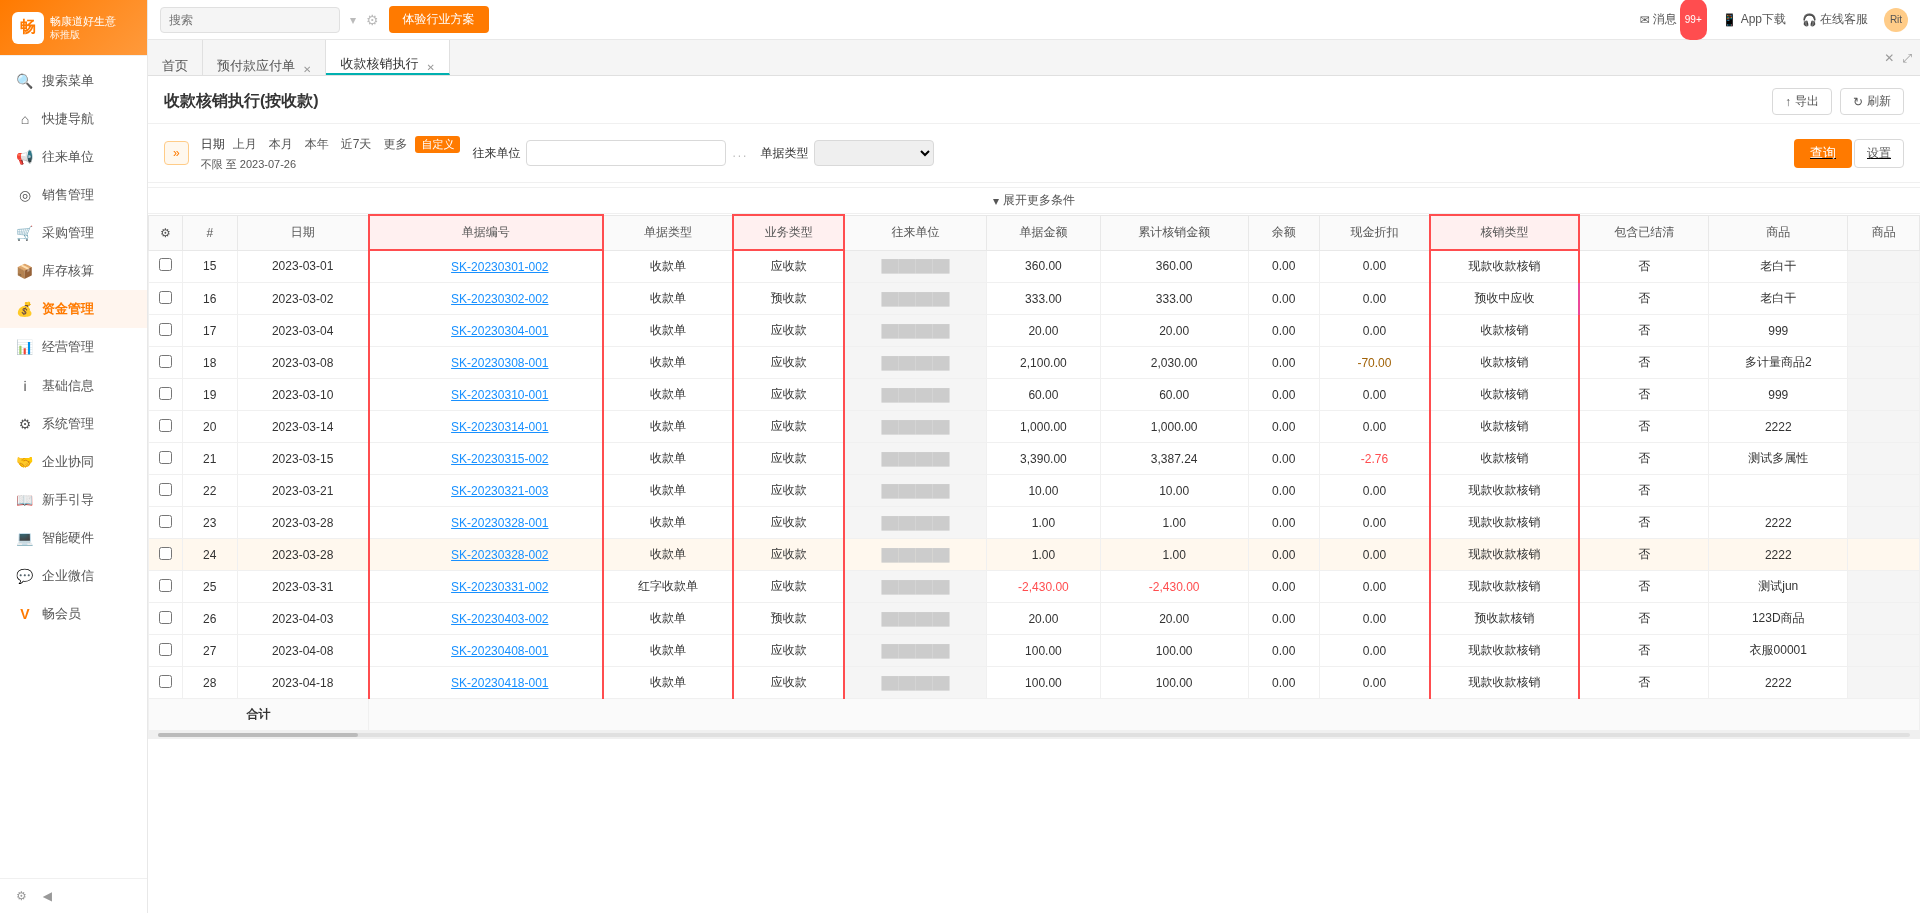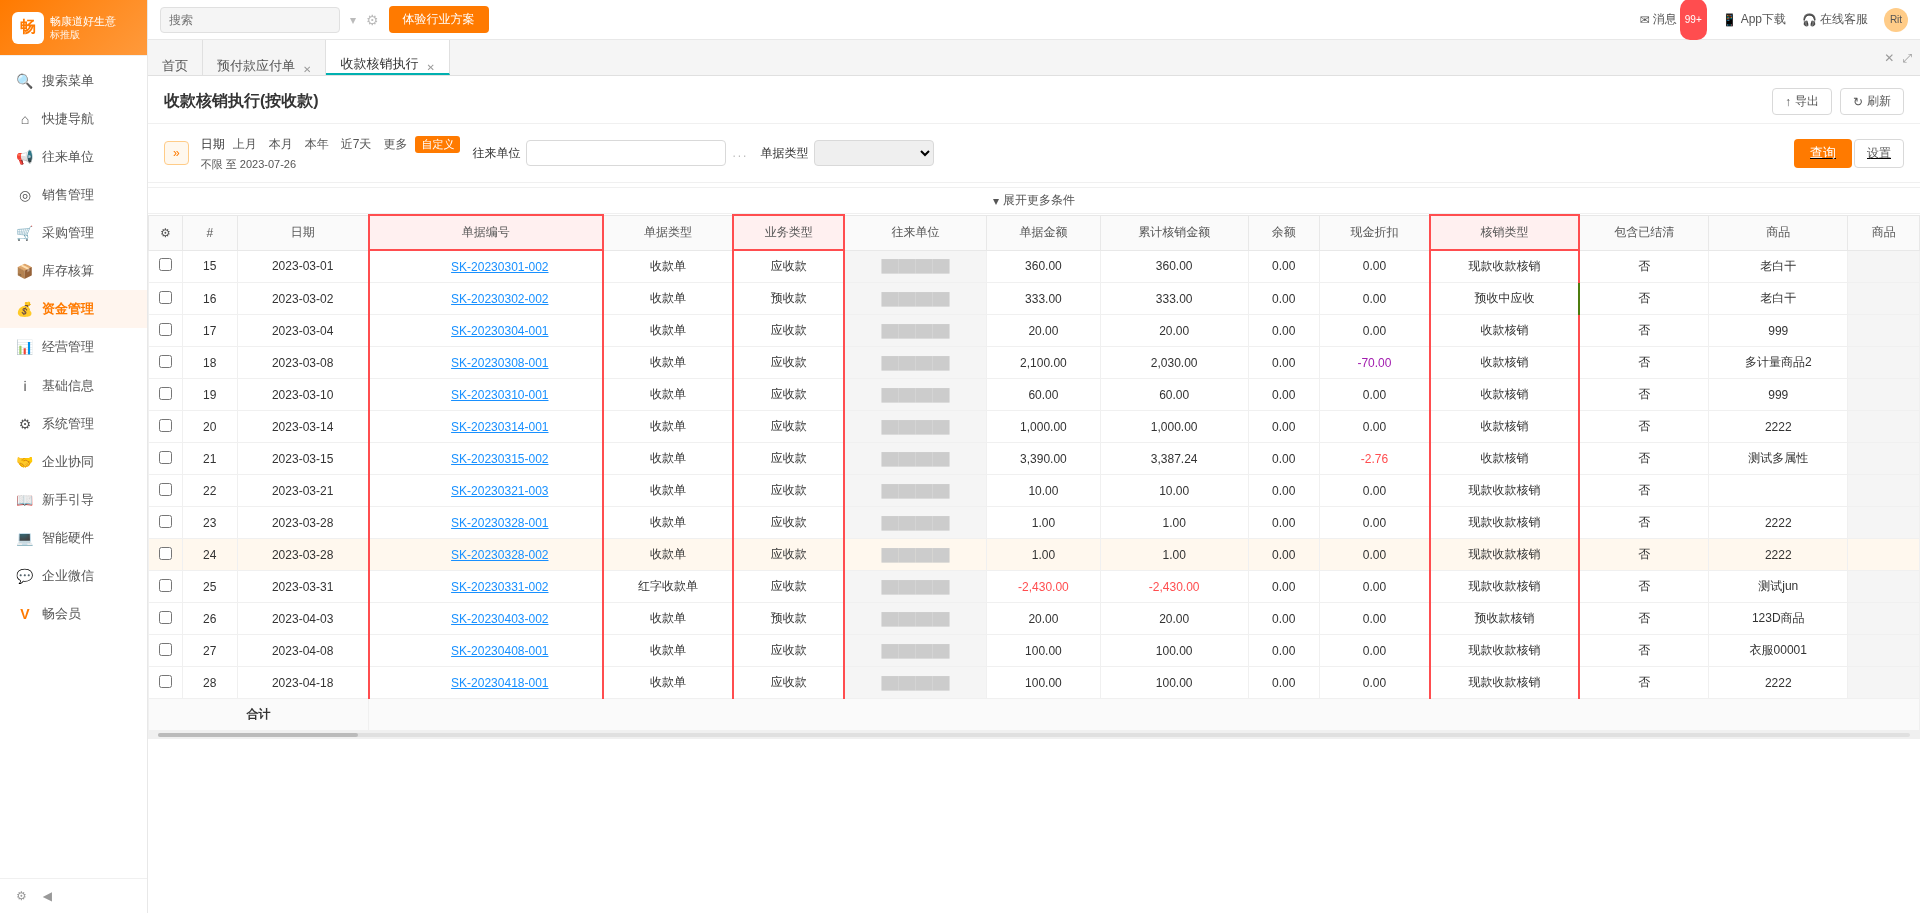--- a/index.html
+++ b/index.html
@@ -426,21 +426,21 @@
     <td>16</td>
     <td>2023-03-02</td>
     <td style="border-left:2px solid #ff4d4f;border-right:2px solid #ff4d4f;"><span class="link-text">SK-20230302-002</span></td>
     <td>收款单</td>
     <td style="border-left:2px solid #ff4d4f;border-right:2px solid #ff4d4f;">预收款</td>
     <td style="color:#ccc;background:#f5f5f5;min-width:80px;">████████</td>
     <td>333.00</td>
     <td>333.00</td>
     <td>0.00</td>
     <td>0.00</td>
-    <td style="border-left:2px solid #ff4d4f;border-right:2px solid #4d7c0f;">预收中应收</td>
+    <td style="border-left:2px solid #ff4d4f;border-right:2px solid #ec4899;">预收中应收</td>
     <td>否</td>
     <td>老白干</td>
     <td style="min-width:40px;background:#f5f5f5;"></td>
   </tr>
             <tr>
     <td><input type="checkbox" style=""></td>
     <td>17</td>
     <td>2023-03-04</td>
     <td style="border-left:2px solid #ff4d4f;border-right:2px solid #ff4d4f;"><span class="link-text">SK-20230304-001</span></td>
     <td>收款单</td>
@@ -459,21 +459,21 @@
     <td><input type="checkbox" style=""></td>
     <td>18</td>
     <td>2023-03-08</td>
     <td style="border-left:2px solid #ff4d4f;border-right:2px solid #ff4d4f;"><span class="link-text">SK-20230308-001</span></td>
     <td>收款单</td>
     <td style="border-left:2px solid #ff4d4f;border-right:2px solid #ff4d4f;">应收款</td>
     <td style="color:#ccc;background:#f5f5f5;min-width:80px;">████████</td>
     <td>2,100.00</td>
     <td>2,030.00</td>
     <td>0.00</td>
-    <td style="color:#a21caf">-70.00</td>
+    <td style="color:#a16207">-70.00</td>
     <td style="border-left:2px solid #ff4d4f;border-right:2px solid #ff4d4f;">收款核销</td>
     <td>否</td>
     <td>多计量商品2</td>
     <td style="min-width:40px;background:#f5f5f5;"></td>
   </tr>
             <tr>
     <td><input type="checkbox" style=""></td>
     <td>19</td>
     <td>2023-03-10</td>
     <td style="border-left:2px solid #ff4d4f;border-right:2px solid #ff4d4f;"><span class="link-text">SK-20230310-001</span></td>

